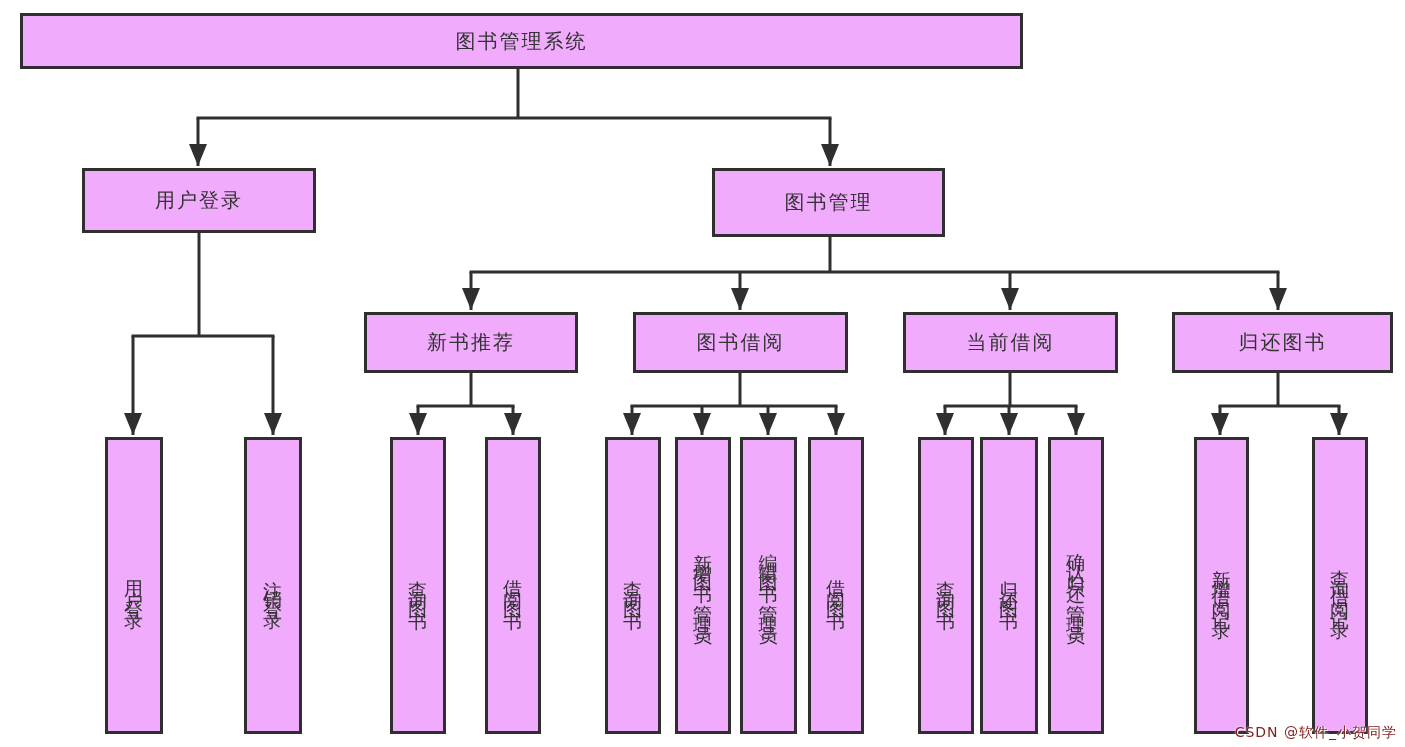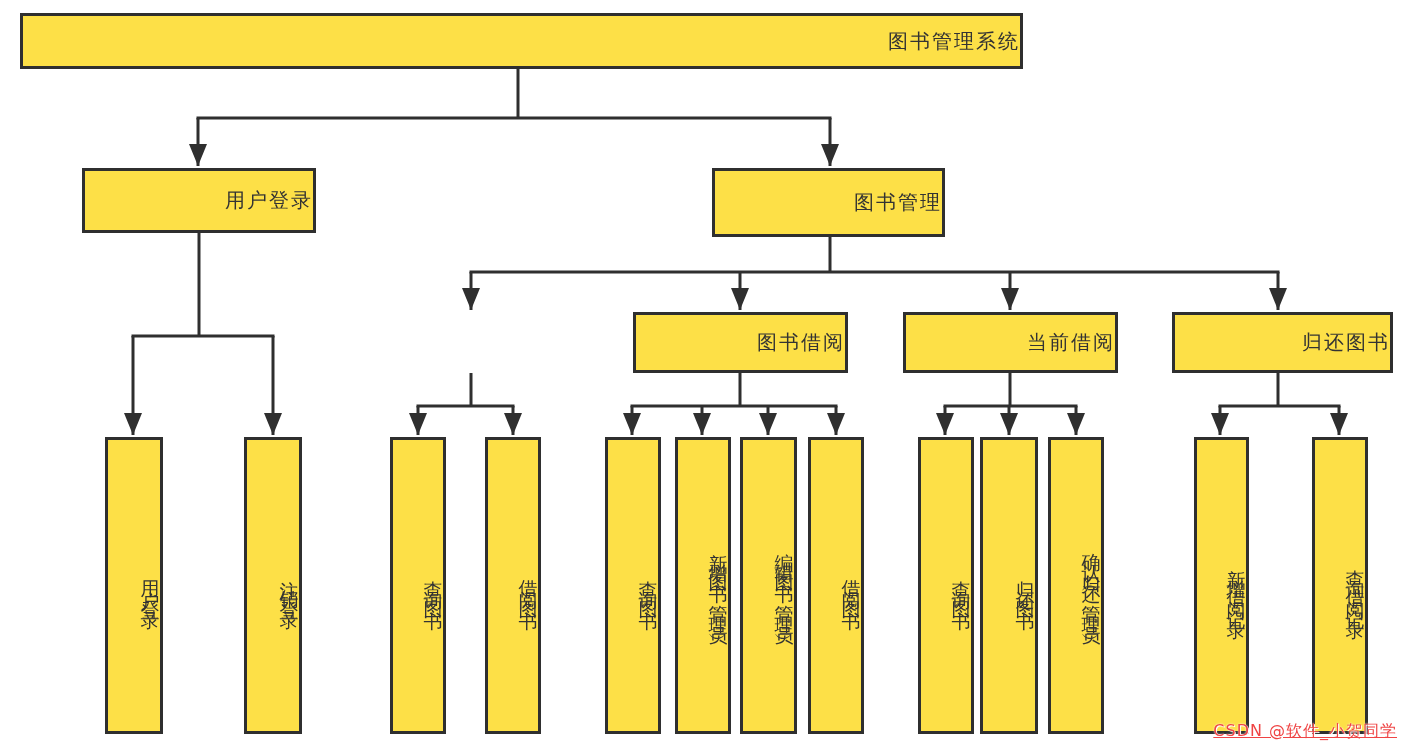--- a/index.html
+++ b/index.html
@@ -12,46 +12,45 @@
     font-family: "DejaVu Sans", "Liberation Sans", sans-serif;
     color: #333333;
   }
   svg.connectors {
     position: absolute;
     left: 0; top: 0;
     width: 1405px; height: 747px;
   }
   .box {
     position: absolute;
-    background: #fde047;
+    background: #f0abfc;
     border: 3px solid #2f2f2f;
     box-sizing: border-box;
     display: flex;
     align-items: center;
-    justify-content: flex-end;
+    justify-content: center;
   }
   .hbox { font-size: 20px; letter-spacing: 2px; white-space: nowrap; }
   .vbox .vtext {
     writing-mode: vertical-rl;
     text-orientation: mixed;
     font-size: 19px;
     line-height: 1;
     letter-spacing: 0.55em;
     white-space: nowrap;
   }
   .watermark {
     position: absolute;
     right: 8px;
     bottom: 5px;
-    font-size: 16px;
+    font-size: 14px;
     letter-spacing: 1px;
-    color: #ef4444;
+    color: #7f1d1d;
     text-shadow: 0 0 2px #ffffff, 1px 1px 0 #ffffff;
     white-space: nowrap;
-    text-decoration: underline;
   }
 </style>
 </head>
 <body>
 
 <div class="stage">
 
   <svg class="connectors" viewBox="0 0 1405 747" xmlns="http://www.w3.org/2000/svg">
     <defs>
       <marker id="ah" markerUnits="userSpaceOnUse" markerWidth="26" markerHeight="22" refX="22" refY="11" orient="auto">
@@ -111,20 +110,23 @@
     <span>图书管理系统</span>
   </div>
 
   <div class="box hbox" style="left:82px; top:168px; width:234px; height:65px;">
     <span>用户登录</span>
   </div>
   <div class="box hbox" style="left:712px; top:168px; width:233px; height:69px;">
     <span>图书管理</span>
   </div>
 
+  <div class="box hbox" style="left:364px; top:312px; width:214px; height:61px;">
+    <span>新书推荐</span>
+  </div>
   <div class="box hbox" style="left:903px; top:312px; width:215px; height:61px;">
     <span>当前借阅</span>
   </div>
   <div class="box hbox" style="left:633px; top:312px; width:215px; height:61px;">
     <span>图书借阅</span>
   </div>
   <div class="box hbox" style="left:1172px; top:312px; width:221px; height:61px;">
     <span>归还图书</span>
   </div>
 

